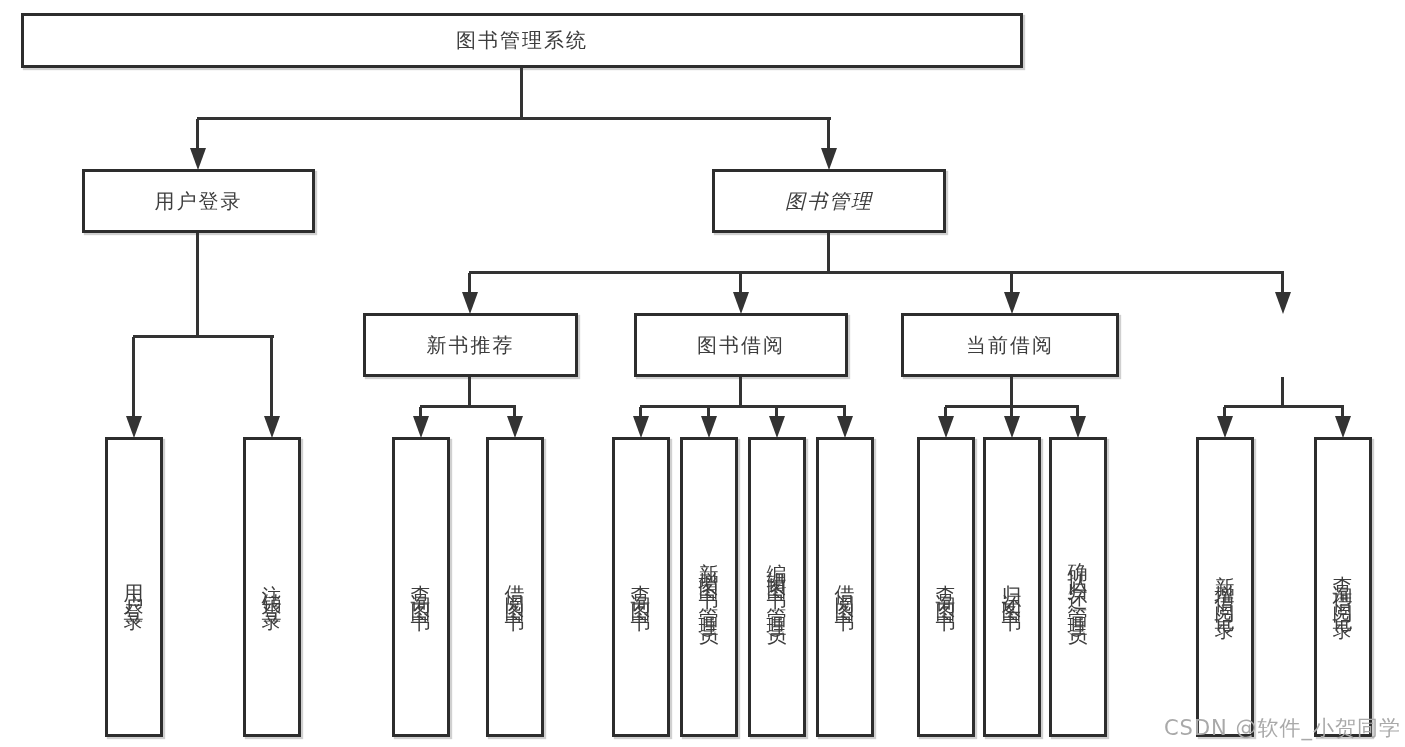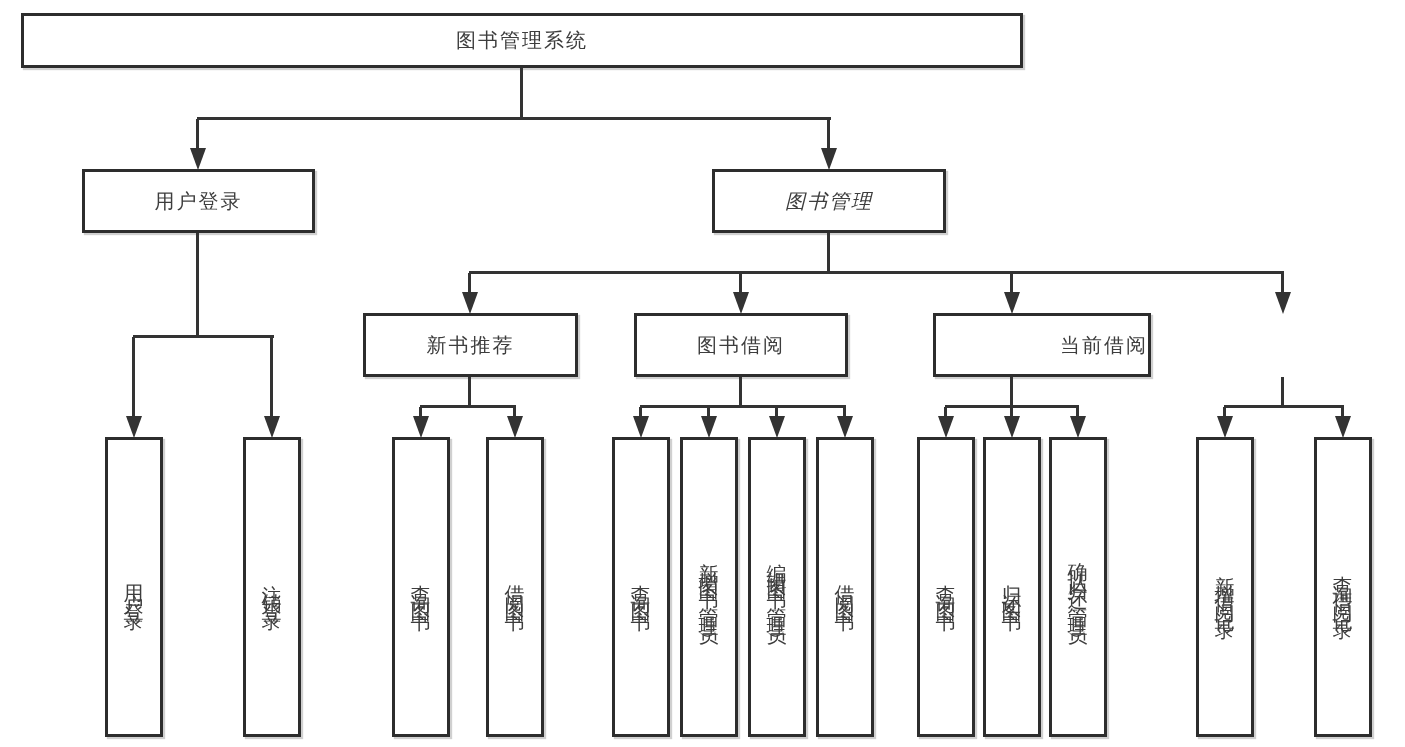--- a/index.html
+++ b/index.html
@@ -47,21 +47,21 @@
   <div class="box hbox" style="left:712px;top:169px;width:234px;height:64px;font-style:italic;">
     <span class="lbl">图书管理</span>
   </div>
 
   <div class="box hbox" style="left:634px;top:313px;width:214px;height:64px;">
     <span class="lbl">图书借阅</span>
   </div>
   <div class="box hbox" style="left:363px;top:313px;width:215px;height:64px;">
     <span class="lbl">新书推荐</span>
   </div>
-  <div class="box hbox" style="left:933px;top:313px;width:218px;height:64px;justify-content:flex-end;">
+  <div class="box hbox" style="left:901px;top:313px;width:218px;height:64px;">
     <span class="lbl">当前借阅</span>
   </div>
 
   <div class="box vbox" style="left:105px;top:437px;width:58px;height:300px;">
     <span class="lbl">用户登录</span>
   </div>
   <div class="box vbox" style="left:243px;top:437px;width:58px;height:300px;">
     <span class="lbl">注销登录</span>
   </div>
 
@@ -95,20 +95,21 @@
     <span class="lbl">确认归还（管理员）</span>
   </div>
 
   <div class="box vbox" style="left:1196px;top:437px;width:58px;height:300px;">
     <span class="lbl">新增借阅记录</span>
   </div>
   <div class="box vbox" style="left:1314px;top:437px;width:58px;height:300px;">
     <span class="lbl">查询借阅记录</span>
   </div>
 
+  <div class="watermark">CSDN @软件_小贺同学</div>
 <div class="ln" style="left: 520px; top: 68px; width: 3px; height: 50px; background: rgb(51, 51, 51);"></div>
     <div class="ln" style="left: 197px; top: 117px; width: 634px; height: 3px; background: rgb(51, 51, 51);"></div>
     <div class="ln" style="left: 196px; top: 119px; width: 3px; height: 31px; background: rgb(51, 51, 51);"></div>
     <div class="ah" style="left: 190px; top: 148px; border-top-color: rgb(51, 51, 51);"></div>
     <div class="ln" style="left: 827px; top: 119px; width: 3px; height: 31px; background: rgb(51, 51, 51);"></div>
     <div class="ah" style="left: 821px; top: 148px; border-top-color: rgb(51, 51, 51);"></div>
     <div class="ln" style="left: 196px; top: 233px; width: 3px; height: 105px; background: rgb(51, 51, 51);"></div>
     <div class="ln" style="left: 133px; top: 335px; width: 141px; height: 3px; background: rgb(51, 51, 51);"></div>
     <div class="ln" style="left: 132px; top: 337px; width: 3px; height: 81px; background: rgb(51, 51, 51);"></div>
     <div class="ah" style="left: 126px; top: 416px; border-top-color: rgb(51, 51, 51);"></div>

